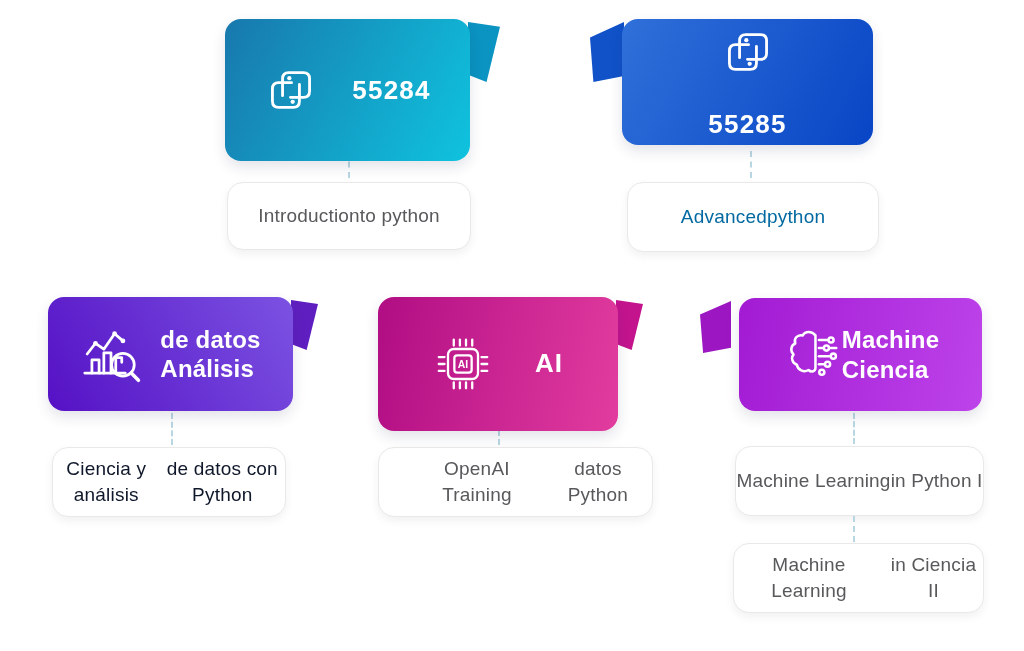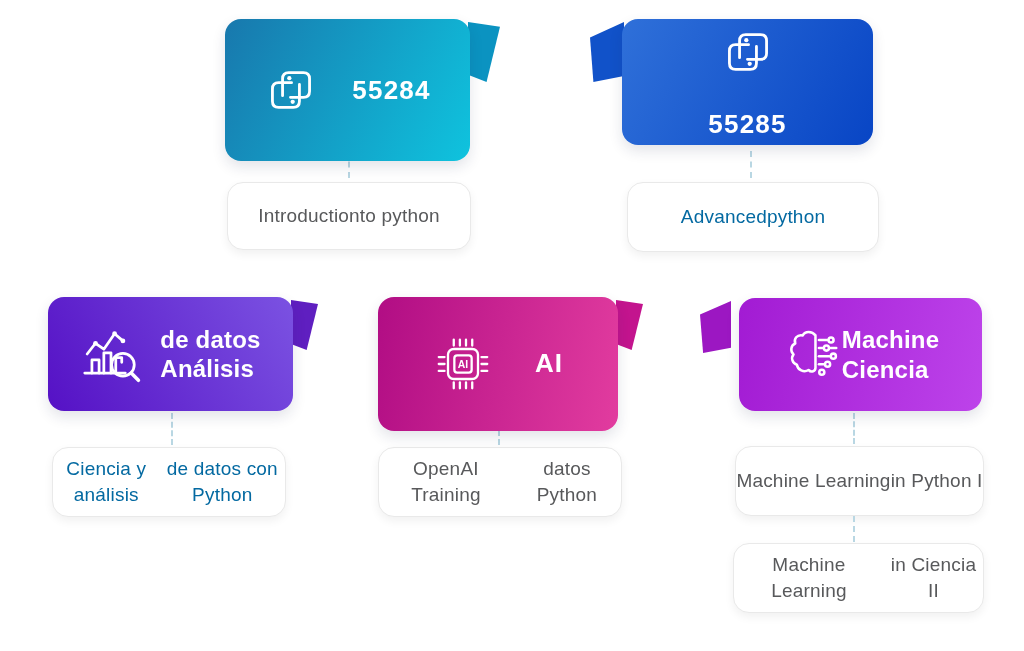--- a/index.html
+++ b/index.html
@@ -90,21 +90,21 @@
       </svg>
     </span>
     <span class="card-title">
       <div>de datos</div>
       <div>Análisis</div>
     </span>
   </div>
 
   <div class="conn" style="left: 171px; top: 413px; height: 32px; border-left-color: rgb(185, 215, 227);"></div>
 
-  <div class="label-box" style="left: 52px; top: 447px; width: 232px; height: 68px; color: #0369a1; border-color: rgb(233, 233, 233);">
+  <div class="label-box" style="left: 52px; top: 447px; width: 232px; height: 68px; color: #0f172a; border-color: rgb(233, 233, 233);">
     <span>Ciencia y análisis</span>
     <span>de datos con Python</span>
   </div>
 
   <div class="fold fold-right" style="left: 616px; top: 300px; width: 27px; height: 50px; background: rgb(195, 20, 142);"></div>
   <div class="card" style="left: 378px; top: 297px; width: 240px; height: 134px; gap: 42px; background: linear-gradient(100deg, rgb(177, 13, 132), rgb(226, 60, 159)); color: rgb(255, 255, 255);">
     <span class="icon">
       <svg width="60" height="60" viewBox="0 0 52 52" fill="none" stroke="#ffffff" stroke-width="2" stroke-linecap="round">
         <rect x="13" y="13" width="26" height="26" rx="5"></rect>
         <rect x="18.5" y="18.5" width="15" height="15" rx="2.5"></rect>
@@ -123,21 +123,21 @@
         <line x1="42" y1="20" x2="47" y2="20"></line>
           <line x1="42" y1="26" x2="47" y2="26"></line>
           <line x1="42" y1="32" x2="47" y2="32"></line>
       </svg>
     </span>
     <span class="card-title center">AI</span>
   </div>
 
   <div class="conn" style="left: 498px; top: 412px; height: 33px; border-left-color: rgb(185, 215, 227);"></div>
 
-  <div class="label-box" style="left: 378px; top: 447px; width: 242px; height: 68px; color: rgb(88, 89, 91); border-color: rgb(233, 233, 233);">
+  <div class="label-box" style="left: 378px; top: 447px; width: 242px; height: 68px; color: rgb(88, 89, 91); border-color: rgb(233, 233, 233); padding-left: 31px;">
     <span>OpenAI Training</span>
     <span>datos Python</span>
   </div>
 
   <div class="fold fold-left" style="left: 700px; top: 301px; width: 31px; height: 52px; background: rgb(156, 23, 194);"></div>
   <div class="card" style="left: 712px; top: 298px; width: 243px; height: 113px; background: linear-gradient(100deg, rgb(162, 27, 211), rgb(189, 67, 234)); color: rgb(255, 255, 255); margin-left: 27px;">
     <span class="icon">
       <svg width="60" height="60" viewBox="0 0 52 52" fill="none" stroke="#ffffff" stroke-width="2.2" stroke-linecap="round" stroke-linejoin="round">
         <path d="M29 9 C26 5 20 5 18 9 C13 8 10 12 11.5 16 C7.5 17.5 7 23 10 25.5 C7.5 28.5 9 33.5 13 34.5 C13.5 39 19 41.5 23 39 C25.5 41.5 29 40 29 37 Z"></path>
         <line x1="32" y1="13" x2="39" y2="13"></line>

